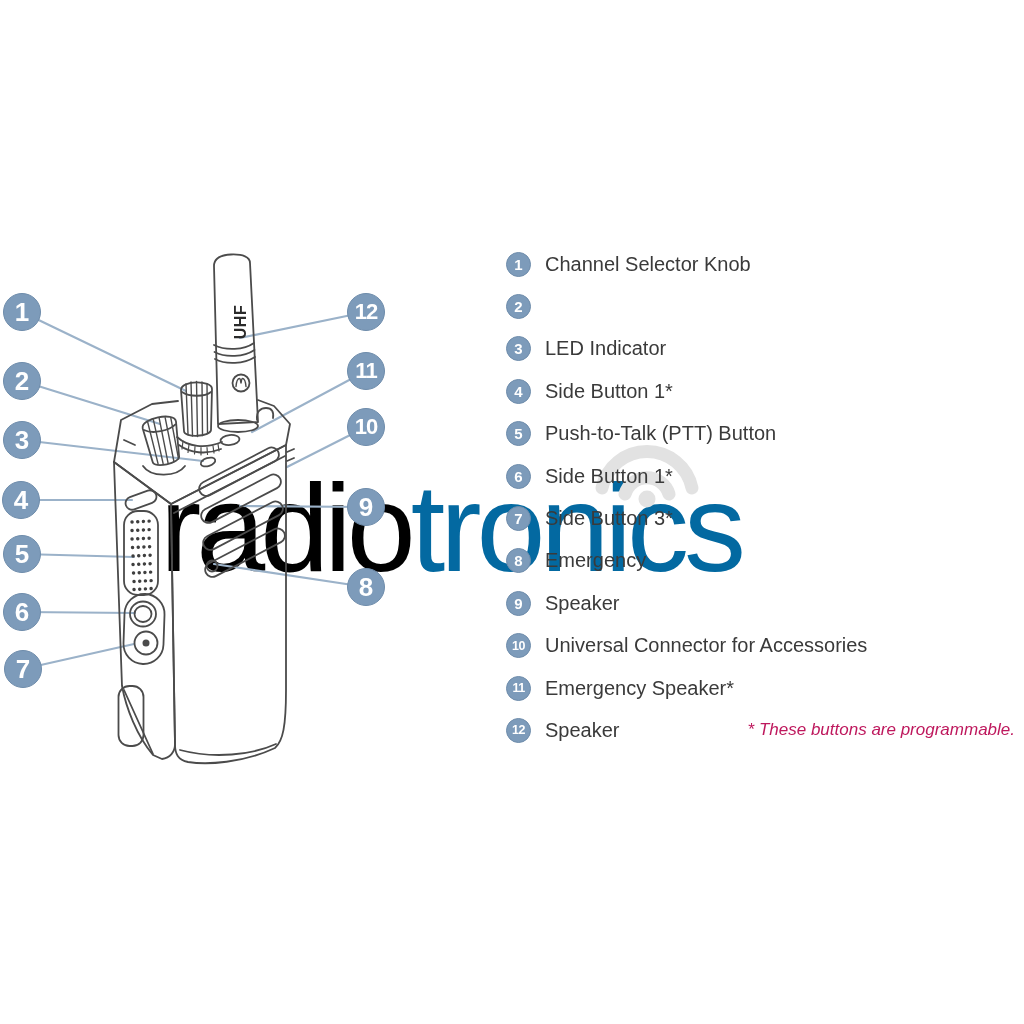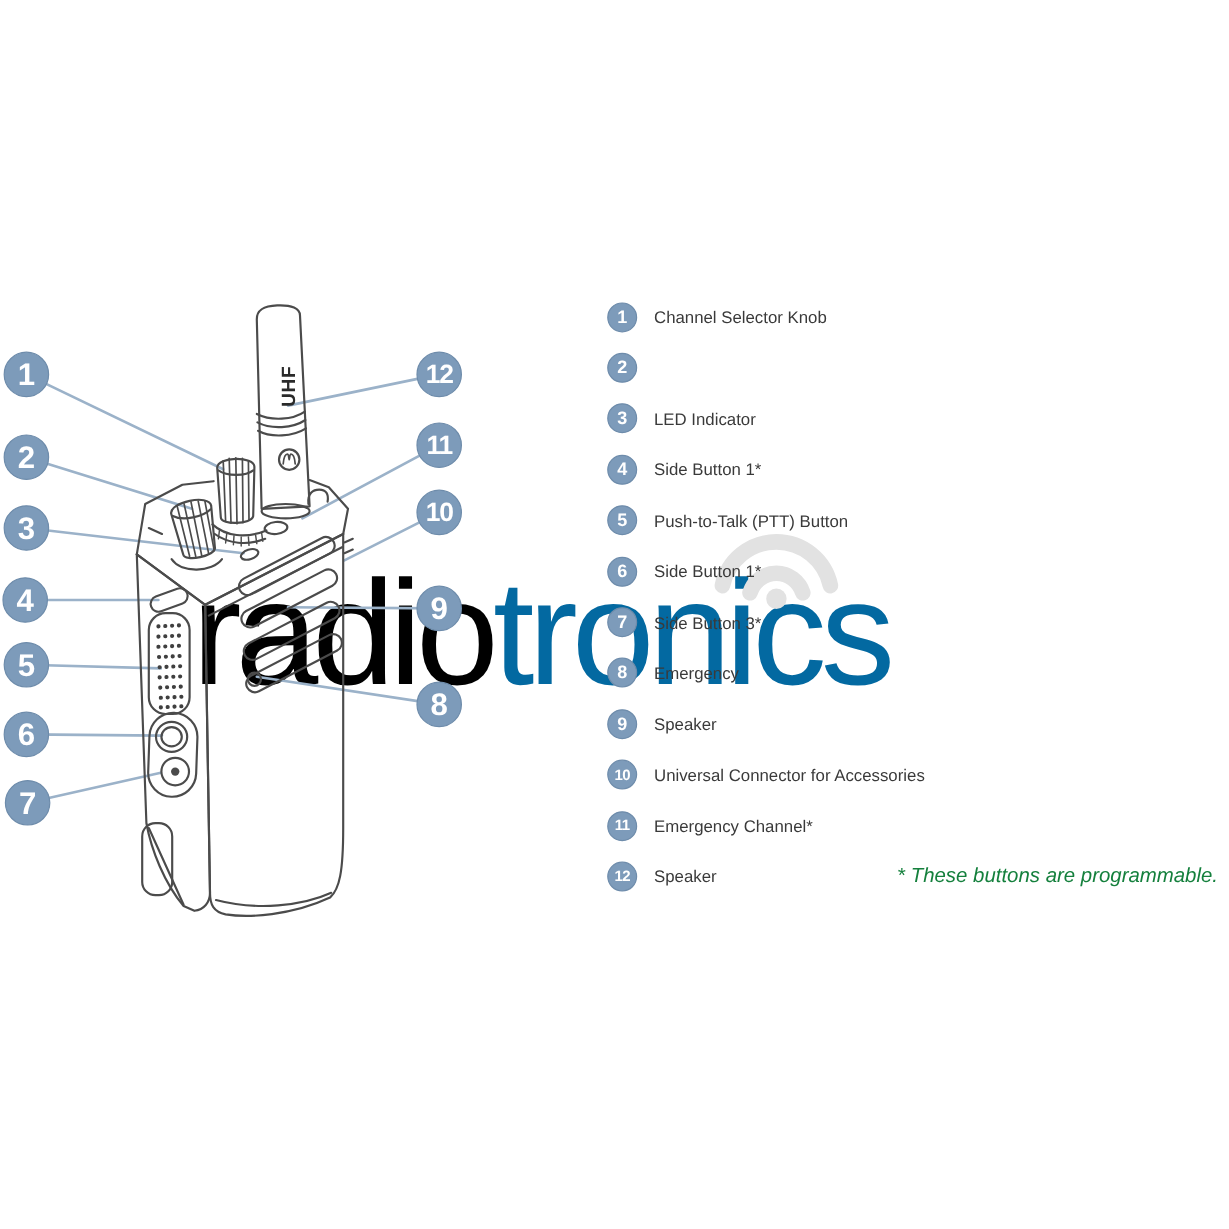--- a/index.html
+++ b/index.html
@@ -28,24 +28,24 @@
   
   .legend{position:absolute;left:506px;top:243px;z-index:4;}
   .legend-row{display:flex;align-items:center;height:42.4px;}
   .legend-num{
     flex:0 0 auto;width:25px;height:25px;border-radius:50%;
     background:#7d9bba;border:1px solid #6e8cab;box-sizing:border-box;
     color:#fff;font-weight:bold;font-size:15px;
     display:flex;align-items:center;justify-content:center;
   }
   .legend-row.two .legend-num{font-size:12.5px;letter-spacing:-0.5px;}
-  .legend-label{margin-left:14px;font-size:14px;color:#3a3a3a;white-space:nowrap;}
+  .legend-label{margin-left:14px;font-size:20px;color:#3a3a3a;white-space:nowrap;}
   .footnote{
     position:absolute;left:730px;top:720px;width:285px;text-align:right;
-    font-size:17px;font-style:italic;color:#15803d;z-index:4;white-space:nowrap;
+    font-size:17px;font-style:italic;color:#be185d;z-index:4;white-space:nowrap;
   }
 </style>
 </head>
 <body>
 
 <div class="page">
 
   <div class="wm"><span class="wm-bold">radio</span><span class="wm-light">tronics</span></div>
   <svg class="wm-wifi" width="150" height="84" viewBox="0 0 150 84">
     <g fill="none" stroke="#e2e2e2" stroke-width="13" stroke-linecap="round">
@@ -218,21 +218,21 @@
     <div class="legend-row">
       <span class="legend-num">9</span>
       <span class="legend-label">Speaker</span>
     </div>
     <div class="legend-row two">
       <span class="legend-num">10</span>
       <span class="legend-label">Universal Connector for Accessories</span>
     </div>
     <div class="legend-row two">
       <span class="legend-num">11</span>
-      <span class="legend-label">Emergency Channel*</span>
+      <span class="legend-label">Emergency Speaker*</span>
     </div>
     <div class="legend-row two">
       <span class="legend-num">12</span>
       <span class="legend-label">Speaker</span>
     </div>
   </div>
 
   <div class="footnote">* These buttons are programmable.</div>
 
 </div>

